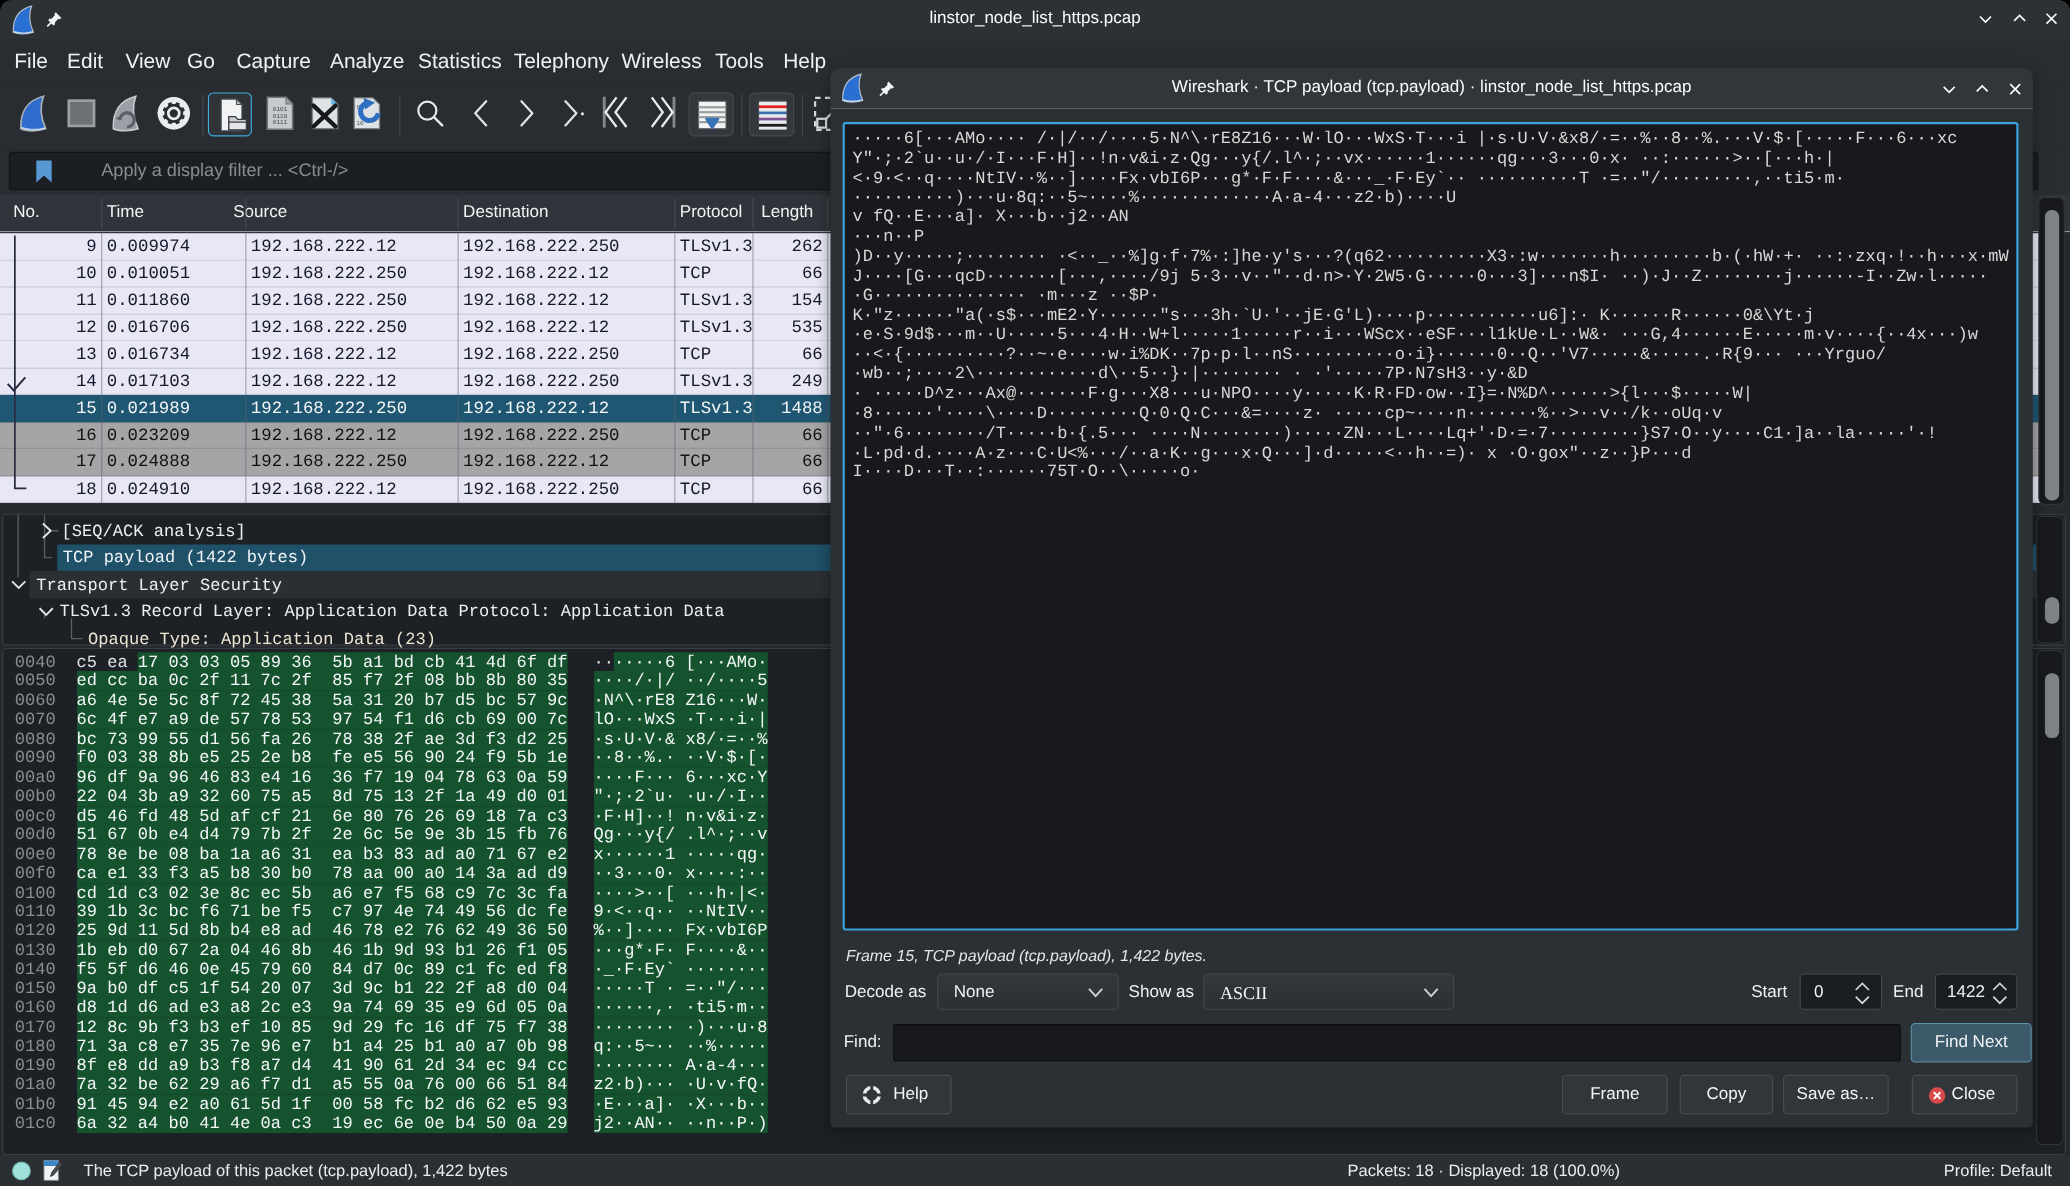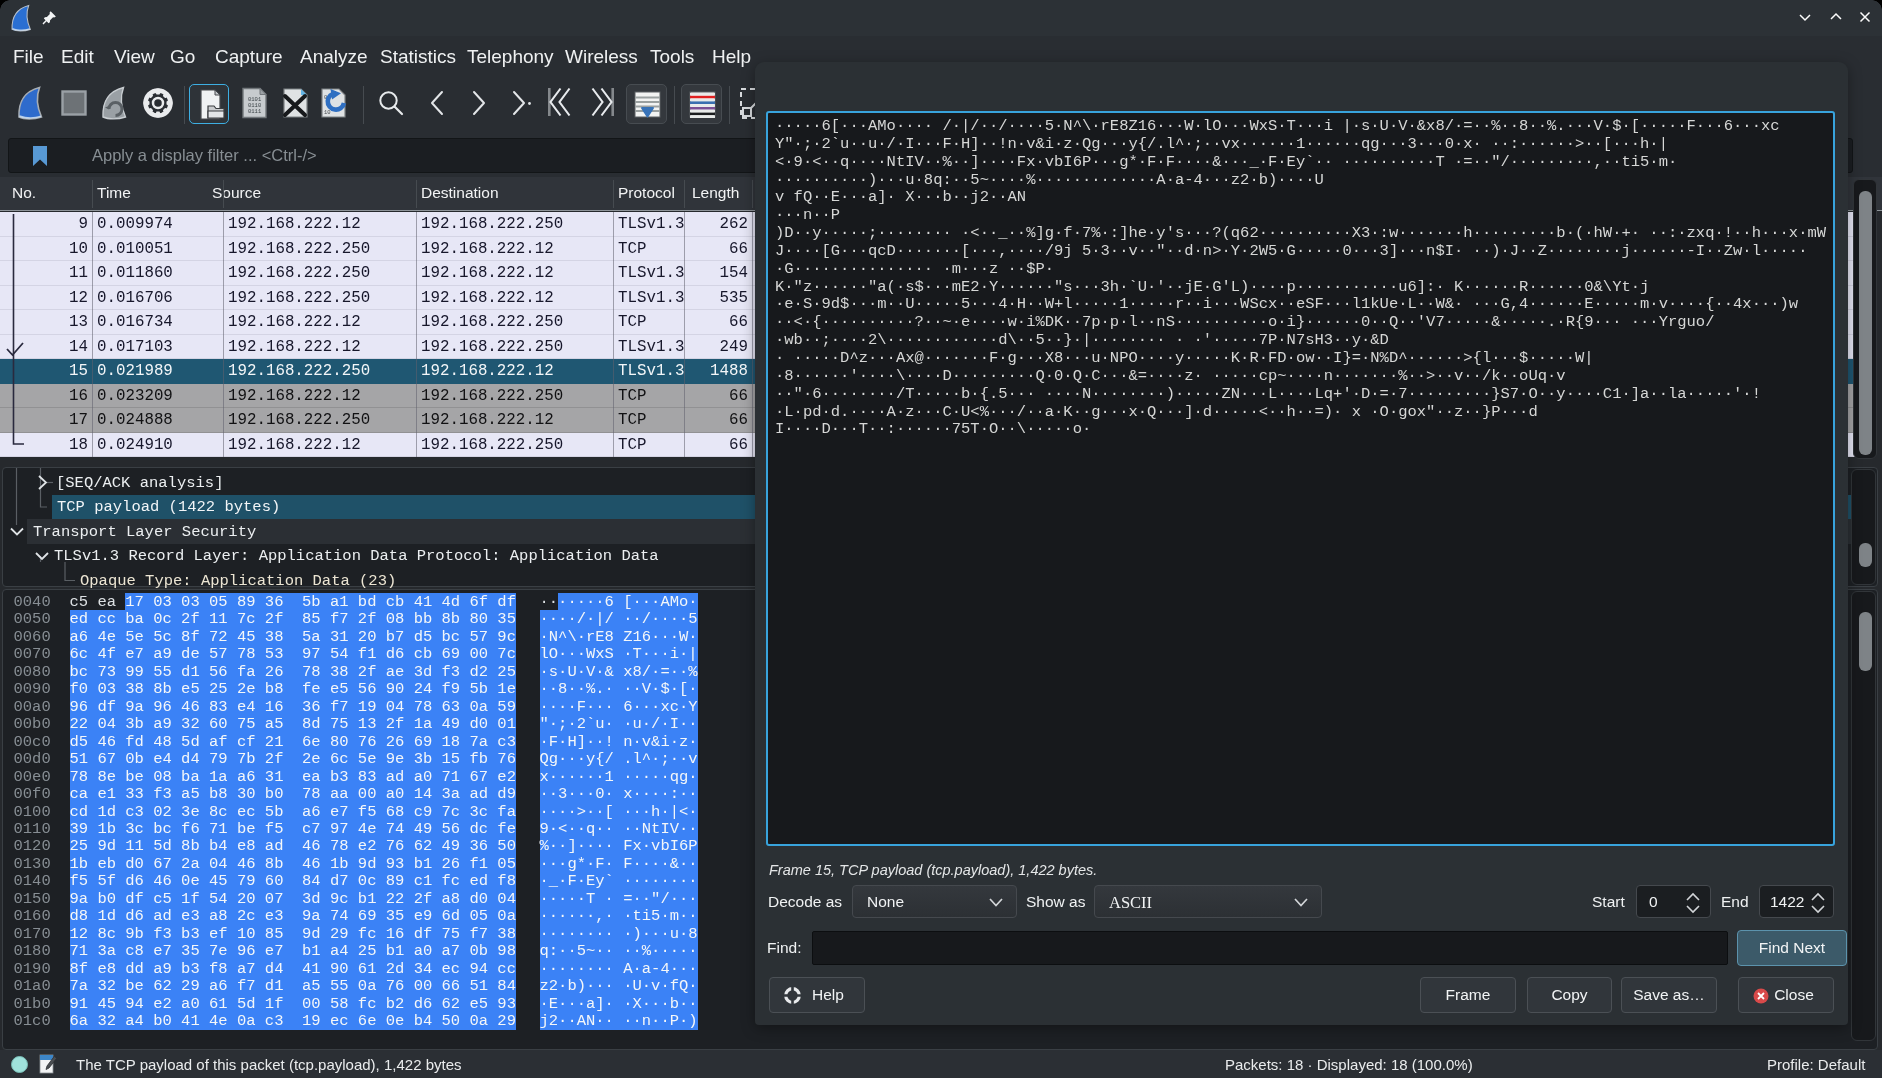--- a/index.html
+++ b/index.html
@@ -26,21 +26,21 @@
 .colsep{position:absolute;top:0;width:1px;height:24.5px;background:#60606e;opacity:.55}
 .panebox{background:#1d2024;border:1px solid #3a3f44;border-radius:4px}
 #details{left:2px;top:467px;width:1876px;height:120px}
 #hexpane{left:2px;top:589px;width:1876px;height:461px}
 .drow{position:absolute;left:0;width:1874px;height:24.5px;color:#eceff1;font-size:15.5px;white-space:pre}
 .drow .t{position:absolute;top:3px}
 .hxr{position:absolute;left:0;height:17.46px;font-size:15.5px;line-height:17.46px;white-space:pre;color:#dde1e4}
 .hxr .off{position:absolute;left:10.5px;color:#878e94}
 .hxr .hx{position:absolute;left:66.5px}
 .hxr .as{position:absolute;left:536.5px}
-.hl{background:#3b82f6;color:#f4f7f9}
+.hl{background:#14532d;color:#f4f7f9}
 .sbtrack{position:absolute;background:#17191c;border:1px solid #313539;border-radius:6px}
 .sbhandle{position:absolute;background:#7e8387;border-radius:6px}
 #statusbar{left:0;top:1050px;width:1882px;height:28px;background:#2b2f34}
 #statusbar .txt{position:absolute;top:6px;color:#eaeced;font-size:15px}
 #dialog{left:755px;top:62px;width:1093px;height:963px;background:#2b3034;border-radius:9px 9px 4px 4px;box-shadow:0 3px 14px rgba(0,0,0,.35)}
 #dtitle{position:absolute;left:0;top:0;width:100%;height:37px;background:#31363b;border-radius:9px 9px 0 0;border-bottom:1px solid #606569}
 #dtitle .txt{position:absolute;width:100%;top:9px;text-align:center;color:#fbfcfc;font-size:15.5px}
 #dtext{position:absolute;left:11px;top:49px;width:1069px;height:735px;background:#17191c;border:2px solid #38a3dc;border-radius:3px;overflow:hidden}
 #dtext pre{position:absolute;left:7px;top:5px;font-family:"Liberation Mono",monospace;font-size:15.5px;line-height:17.85px;color:#d6d7d6;white-space:pre}
 .dlabel{position:absolute;color:#f0f2f3;font-size:15.5px}
@@ -52,20 +52,21 @@
 </style></head><body>
 <div id="titlebar" class="abs">
     <svg class="abs" style="left:8px;top:4px" width="26" height="28" viewBox="0 0 32 34">
       <path d="M5 31 C4.5 18 8 6 25.5 1.5 C21.5 12 23.5 22 27.5 31 C20 33.5 10 33.5 5 31 Z" fill="#2a6fd2" stroke="#b9bfc6" stroke-width="1.3"></path>
       <path d="M5.6 29.2 C13 31.8 20 31.6 26.6 29.6 L27.2 31 C20 33.3 10.3 33.3 5.2 30.9 Z" fill="#cfe0f2" opacity="0.85"></path>
     </svg>
     <svg class="abs" style="left:42px;top:10px" width="15" height="15" viewBox="0 0 16 16">
       <path d="M9.2 1.2 L14.8 6.8 L13 8 L11.8 7.6 L8.6 10.8 L8.4 13 L7 14 L2 9 L3 7.6 L5.2 7.4 L8.4 4.2 L8 3 Z" fill="#f2f4f5"></path>
       <path d="M5.5 10.5 L1.5 14.5" stroke="#f2f4f5" stroke-width="1.6" stroke-linecap="round"></path>
     </svg>
+    <div id="title" class="abs">linstor_node_list_https.pcap</div>
     <svg class="abs" style="left:1798.0px;top:10.0px" width="14.0" height="14.0" viewBox="0 0 14 14">
       <path d="M2 5 L7 10 L12 5" stroke="#fcfcfc" stroke-width="1.5" fill="none"></path>
     </svg>
     <svg class="abs" style="left:1829.0px;top:10.0px" width="14.0" height="14.0" viewBox="0 0 14 14">
       <path d="M2 9 L7 4 L12 9" stroke="#fcfcfc" stroke-width="1.5" fill="none"></path>
     </svg>
     <svg class="abs" style="left:1858.0px;top:10.0px" width="14.0" height="14.0" viewBox="0 0 14 14">
       <path d="M2.5 2.5 L11.5 11.5 M11.5 2.5 L2.5 11.5" stroke="#fcfcfc" stroke-width="1.5" fill="none"></path>
     </svg>
   </div>
@@ -287,20 +288,40 @@
     <svg class="abs" style="left:39px;top:4px" width="18" height="20" viewBox="0 0 18 20">
       <rect x="1" y="1" width="13" height="18" fill="#f2f3f4" stroke="#8a8f93" stroke-width="0.8"></rect>
       <rect x="1" y="1" width="13" height="5" fill="#3d86c8"></rect>
       <path d="M15.5 2 L8 12 L7 15.5 L10 14 L17.5 4.5 Z" fill="#4a4e52" stroke="#2c2f32" stroke-width="0.8"></path>
     </svg>
     <div class="txt abs" style="left:76px">The TCP payload of this packet (tcp.payload), 1,422 bytes</div>
     <div class="txt abs" style="left:1225px">Packets: 18 · Displayed: 18 (100.0%)</div>
     <div class="txt abs" style="left:1767px">Profile: Default</div>
   </div>
 <div id="dialog" class="abs">
+    <div id="dtitle">
+      <svg class="abs" style="left:7px;top:4px" width="26" height="28" viewBox="0 0 32 34">
+        <path d="M5 31 C4.5 18 8 6 25.5 1.5 C21.5 12 23.5 22 27.5 31 C20 33.5 10 33.5 5 31 Z" fill="#2a6fd2" stroke="#b9bfc6" stroke-width="1.3"></path>
+        <path d="M5.6 29.2 C13 31.8 20 31.6 26.6 29.6 L27.2 31 C20 33.3 10.3 33.3 5.2 30.9 Z" fill="#cfe0f2" opacity="0.85"></path>
+      </svg>
+      <svg class="abs" style="left:44px;top:11px" width="15" height="15" viewBox="0 0 16 16">
+        <path d="M9.2 1.2 L14.8 6.8 L13 8 L11.8 7.6 L8.6 10.8 L8.4 13 L7 14 L2 9 L3 7.6 L5.2 7.4 L8.4 4.2 L8 3 Z" fill="#f2f4f5"></path>
+        <path d="M5.5 10.5 L1.5 14.5" stroke="#f2f4f5" stroke-width="1.6" stroke-linecap="round"></path>
+      </svg>
+      <div class="txt">Wireshark · TCP payload (tcp.payload) · linstor_node_list_https.pcap</div>
+      <svg class="abs" style="left:1010.0px;top:12.0px" width="14.0" height="14.0" viewBox="0 0 14 14">
+        <path d="M2 5 L7 10 L12 5" stroke="#fcfcfc" stroke-width="1.5" fill="none"></path>
+      </svg>
+      <svg class="abs" style="left:1040.0px;top:12.0px" width="14.0" height="14.0" viewBox="0 0 14 14">
+        <path d="M2 9 L7 4 L12 9" stroke="#fcfcfc" stroke-width="1.5" fill="none"></path>
+      </svg>
+      <svg class="abs" style="left:1070.0px;top:12.0px" width="14.0" height="14.0" viewBox="0 0 14 14">
+        <path d="M2.5 2.5 L11.5 11.5 M11.5 2.5 L2.5 11.5" stroke="#fcfcfc" stroke-width="1.5" fill="none"></path>
+      </svg>
+    </div>
     <div id="dtext">
       <pre>·····6[···AMo···· /·|/··/····5·N^\·rE8Z16···W·lO···WxS·T···i |·s·U·V·&amp;x8/·=··%··8··%.···V·$·[·····F···6···xc
 Y"·;·2`u··u·/·I···F·H]··!n·v&amp;i·z·Qg···y{/.l^·;··vx······1······qg···3···0·x· ··:······&gt;··[···h·|
 &lt;·9·&lt;··q····NtIV··%··]····Fx·vbI6P···g*·F·F····&amp;···_·F·Ey`·· ··········T ·=··"/·········,··ti5·m·
 ··········)···u·8q:··5~····%·············A·a-4···z2·b)····U
 v fQ··E···a]· X···b··j2··AN
 ···n··P
 )D··y·····;········ ·&lt;··_··%]g·f·7%·:]he·y's···?(q62··········X3·:w·······h·········b·(·hW·+· ··:·zxq·!··h···x·mW
 J····[G···qcD·······[···,····/9j 5·3··v··"··d·n&gt;·Y·2W5·G·····0···3]···n$I· ··)·J··Z········j······-I··Zw·l·····
 ·G··············· ·m···z ··$P·

